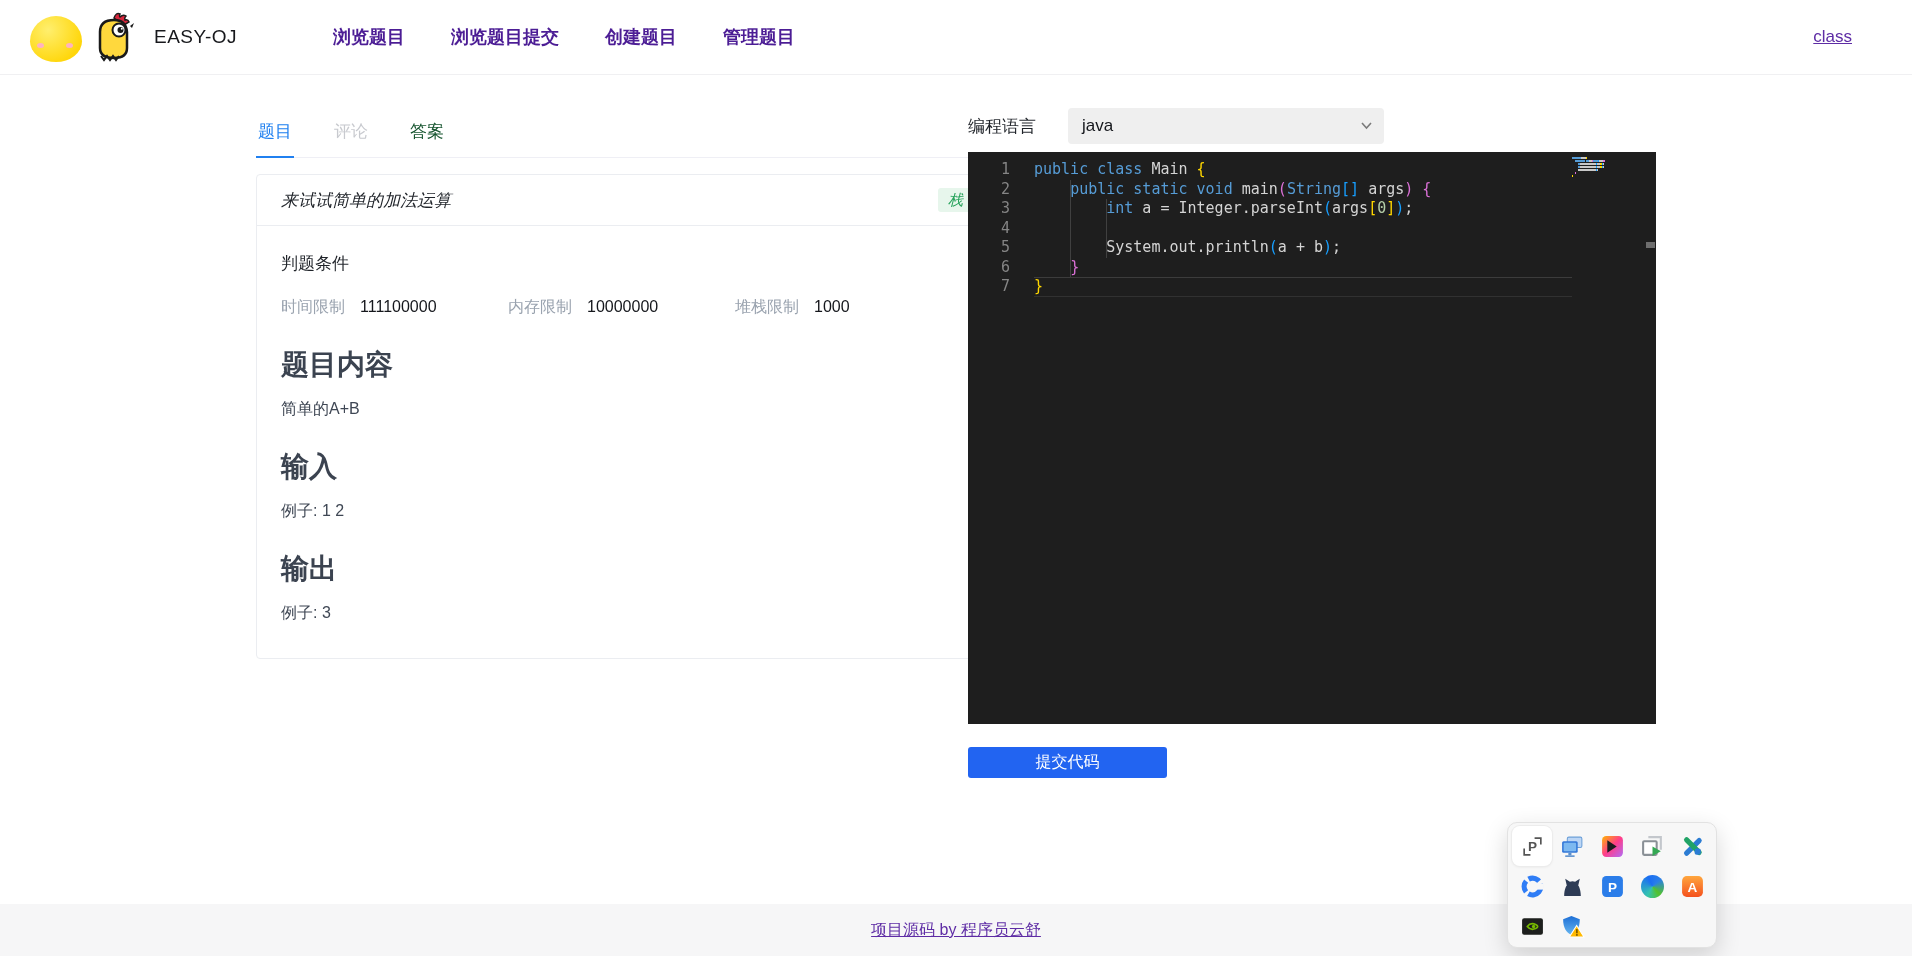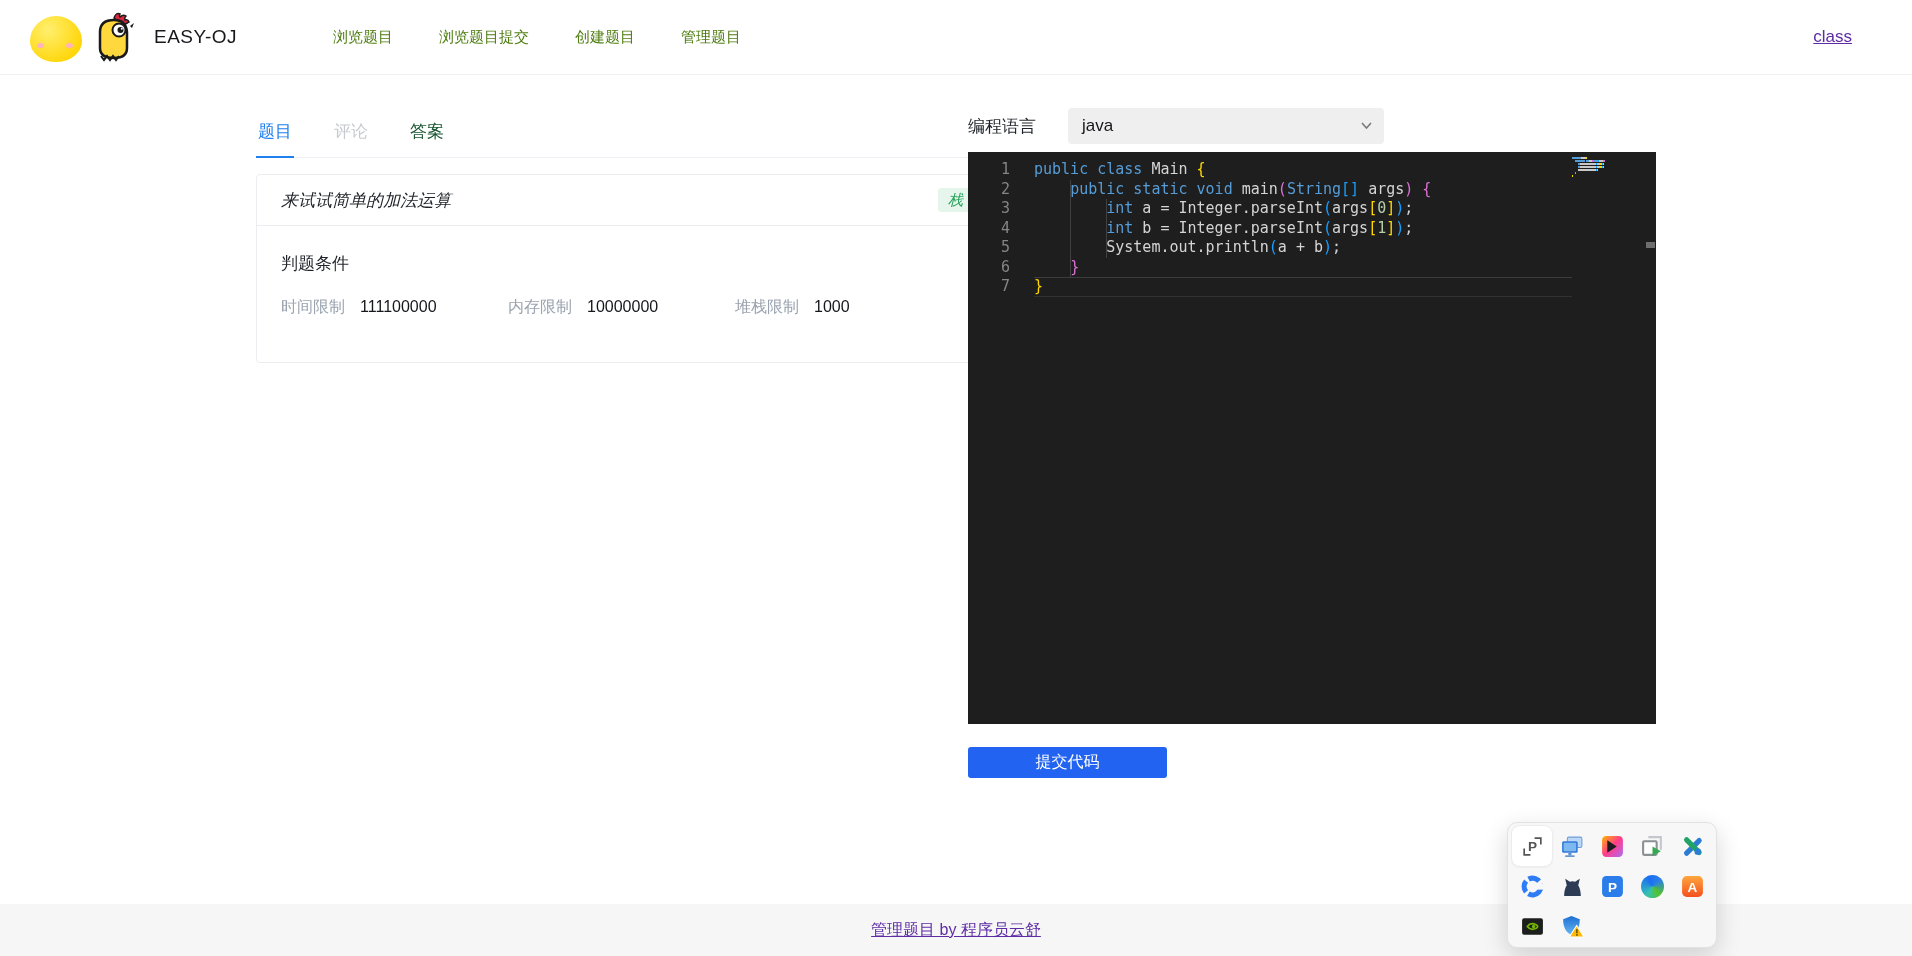--- a/index.html
+++ b/index.html
@@ -19,21 +19,21 @@
   .egg {
     width:52px; height:46px; margin-bottom:2px;
     background:radial-gradient(circle at 35% 30%, #ffef6e, #ffd60a 75%);
     border-radius:50% 50% 50% 50% / 55% 55% 45% 45%;
     position:relative;
   }
   .egg .blush { position:absolute; width:7px; height:5px; border-radius:50%; background:#ffb3c0; bottom:14px; }
   .egg .blush.l { left:7px; } .egg .blush.r { right:9px; }
   .brand { font-size:19px; color:#17181c; margin-left:16px; letter-spacing:.5px; }
   .nav-menu { display:flex; gap:46px; margin-left:96px; }
-  .nav-item { font-size:15px; color:#4d7c0f; cursor:pointer; }
+  .nav-item { font-size:18px; color:#4c1d95; cursor:pointer;font-weight:bold; }
   .nav-spacer { flex:1; }
   .user-link { font-size:17px; color:#5e2ca5; text-decoration:underline; cursor:pointer; }
 
   
   .left-col { position:absolute; left:256px; top:118px; width:802px; }
   .tabs { display:flex; gap:38px; border-bottom:1px solid #efeff5; }
   .tab { font-size:17px; padding:2px 2px 13px; color:#14532d; cursor:pointer; }
   .tab.active { color:#2080f0; border-bottom:2px solid #2080f0; margin-bottom:-1px; }
   .tab.disabled { color:#c8cacf; cursor:not-allowed; }
 
@@ -173,20 +173,28 @@
           </div>
           <div class="limit">
             <span class="lab">内存限制</span>
             <span class="val">10000000</span>
           </div>
           <div class="limit">
             <span class="lab">堆栈限制</span>
             <span class="val">1000</span>
           </div>
         </div>
+      <div id="sections">
+          <h1 class="section-heading">题目内容</h1>
+          <p class="section-text">简单的A+B</p>
+          <h1 class="section-heading">输入</h1>
+          <p class="section-text">例子: 1 2</p>
+          <h1 class="section-heading">输出</h1>
+          <p class="section-text">例子: 3</p>
+        </div>
     </div>
   </div>
 </div>
 
 <div class="right-col">
   <div class="lang-row">
     <span class="lang-label">编程语言</span>
     <div class="select">
       <span>java</span>
       <svg class="chev" width="11" height="8" viewBox="0 0 11 8">
@@ -196,21 +204,21 @@
   </div>
 
   <div class="editor">
     <div class="iguide" style="left:102px; top:27.5px; height:97.5px;"></div>
     <div class="iguide" style="left:138px; top:47px; height:58.5px;"></div>
     <div class="cur-line"></div>
     <div class="code-scroll" id="code-area">
         <div class="cline"><span class="gutter">1</span><span class="ltext"><span class="kw">public</span><span class="pl"> </span><span class="kw">class</span><span class="pl"> Main </span><span class="b1">{</span></span></div>
         <div class="cline"><span class="gutter">2</span><span class="ltext"><span class="pl">    </span><span class="kw">public</span><span class="pl"> </span><span class="kw">static</span><span class="pl"> </span><span class="kw">void</span><span class="pl"> main</span><span class="b2">(</span><span class="kw">String</span><span class="b3">[]</span><span class="pl"> args</span><span class="b2">)</span><span class="pl"> </span><span class="b2">{</span></span></div>
         <div class="cline"><span class="gutter">3</span><span class="ltext"><span class="pl">        </span><span class="kw">int</span><span class="pl"> a = Integer.parseInt</span><span class="b3">(</span><span class="pl">args</span><span class="b1">[</span><span class="num">0</span><span class="b1">]</span><span class="b3">)</span><span class="pl">;</span></span></div>
-        <div class="cline"><span class="gutter">4</span><span class="ltext"><span class="pl">        </span><span class="kw">int</span><span class="pl"> b = Integer.parseInt</span><span class="b3">(</span><span class="pl">args</span><span class="b1">[</span><span class="num">1</span><span class="b1">]</span><span class="b3">)</span><span class="pl">;</span></span></div>
+        <div class="cline"><span class="gutter">4</span></div>
         <div class="cline"><span class="gutter">5</span><span class="ltext"><span class="pl">        </span><span class="pl">System.out.println</span><span class="b3">(</span><span class="pl">a + b</span><span class="b3">)</span><span class="pl">;</span></span></div>
         <div class="cline"><span class="gutter">6</span><span class="ltext"><span class="pl">    </span><span class="b2">}</span></span></div>
         <div class="cline"><span class="gutter">7</span><span class="ltext"><span class="b1">}</span></span></div>
       </div>
     <div class="minimap" id="minimap">
         <div class="mm-line">
           <span class="mm-seg" style="width: 4.5px; background: rgb(86, 156, 214);"></span>
           <span class="mm-seg" style="width: 0.75px; background: transparent;"></span>
           <span class="mm-seg" style="width: 3.75px; background: rgb(86, 156, 214);"></span>
           <span class="mm-seg" style="width: 4.5px; background: rgb(200, 200, 200);"></span>
@@ -272,21 +280,21 @@
           <span class="mm-seg" style="width: 0.75px; background: rgb(255, 215, 0);"></span>
         </div>
       </div>
     <div class="ruler-mark"></div>
   </div>
 
   <button class="submit-btn">提交代码</button>
 </div>
 
 <div class="footer">
-  <a class="footer-link">管理题目 by 程序员云舒</a>
+  <a class="footer-link">项目源码 by 程序员云舒</a>
 </div>
 
 <div class="tray">
   <div class="tray-cell hl">
     <svg class="icon24" viewBox="0 0 24 24">
       <text x="12" y="16.5" text-anchor="middle" font-size="13" font-weight="bold" fill="#555" font-family="Liberation Sans,sans-serif">P</text>
       <path d="M14 4 H20 V10" fill="none" stroke="#555" stroke-width="1.6"></path>
       <path d="M10 20 H4 V14" fill="none" stroke="#555" stroke-width="1.6"></path>
     </svg>
   </div>

